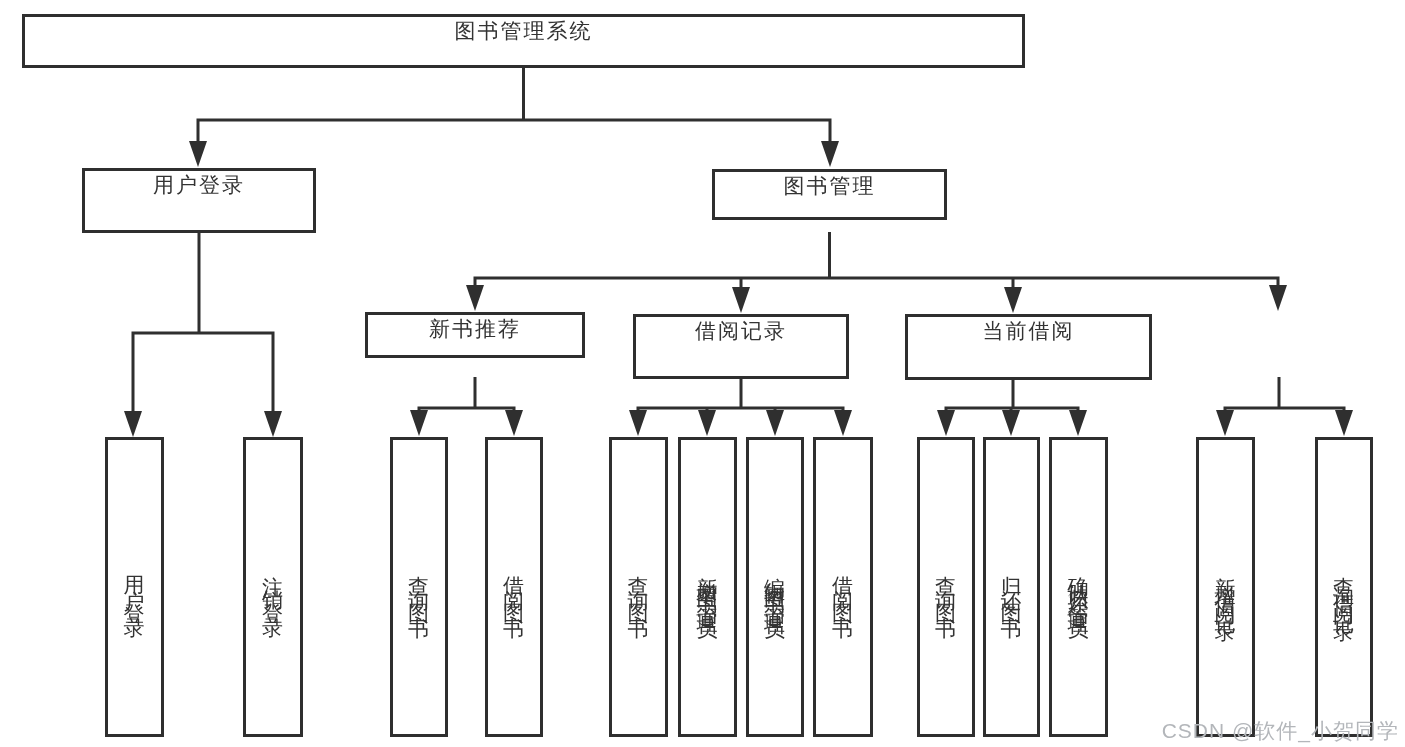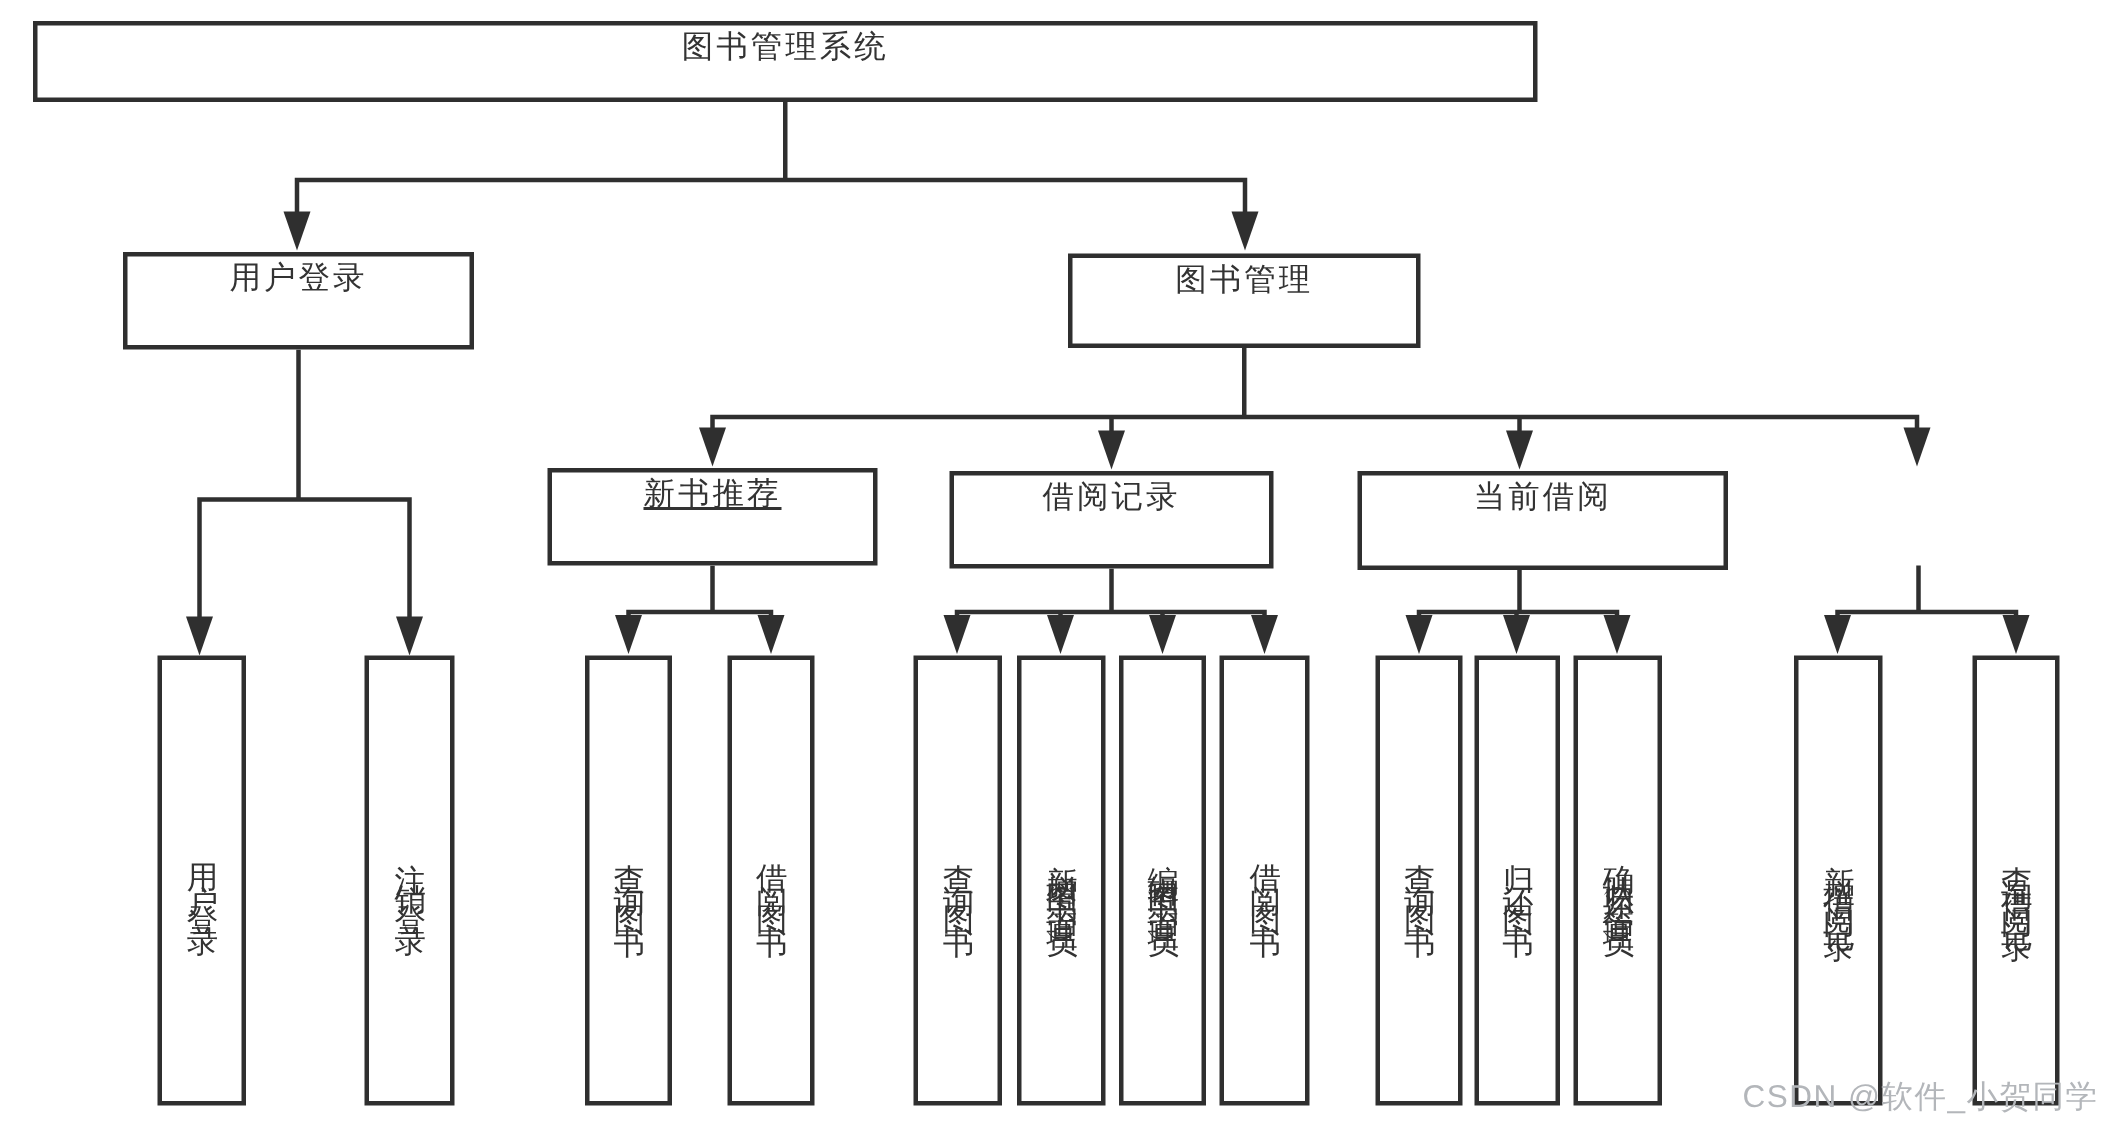--- a/index.html
+++ b/index.html
@@ -115,25 +115,25 @@
     </g>
   </svg>
 
   <div class="hbox" style="left:22px;top:14px;width:1003px;height:54px;">
     <span>图书管理系统</span>
   </div>
 
   <div class="hbox" style="left:82px;top:168px;width:234px;height:65px;">
     <span>用户登录</span>
   </div>
-  <div class="hbox" style="left:712px;top:169px;width:235px;height:63px;">
+  <div class="hbox" style="left:712px;top:169px;width:235px;height:51px;">
     <span>图书管理</span>
   </div>
 
-  <div class="hbox" style="left:365px;top:312px;width:220px;height:65px;text-decoration:underline;">
+  <div class="hbox" style="left:365px;top:312px;width:220px;height:46px;">
     <span>新书推荐</span>
   </div>
   <div class="hbox" style="left:633px;top:314px;width:216px;height:65px;">
     <span>借阅记录</span>
   </div>
   <div class="hbox" style="left:905px;top:314px;width:247px;height:66px;">
     <span>当前借阅</span>
   </div>
 
   <div class="vbox" style="left:105px;width:59px;">

